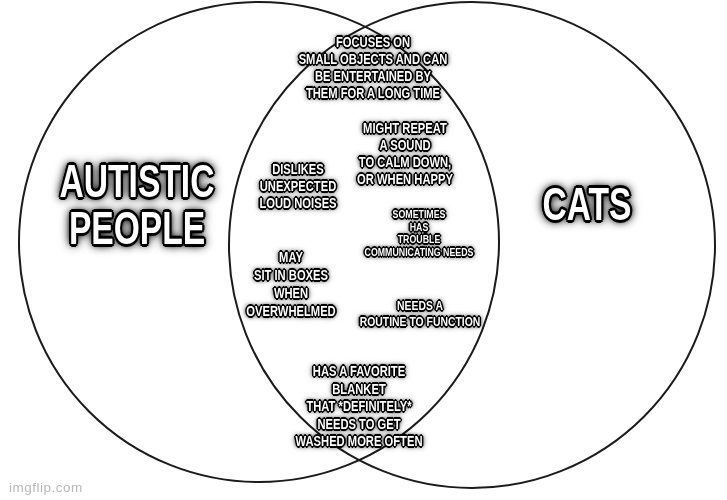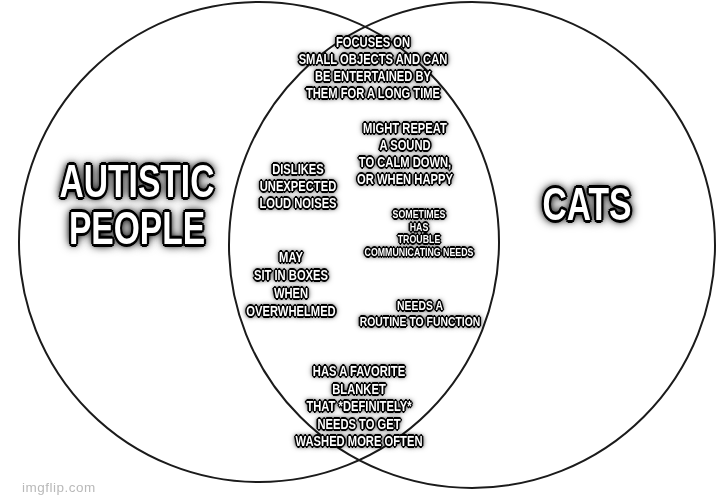--- a/index.html
+++ b/index.html
@@ -40,21 +40,21 @@
   .item-2 { left: 405px; top: 120px; }
   .item-3 { left: 298px; top: 161px; }
   .item-4 { left: 419px; top: 208px; font-size: 11px; line-height: 12.5px; }
   .item-5 { left: 291px; top: 248px; line-height: 18px; }
   .item-6 { left: 420px; top: 298px; font-size: 13px; line-height: 16px; }
   .item-7 { left: 359px; top: 363px; line-height: 17.5px; }
   .title-left  { left: 137px; top: 158px; }
   .title-right { left: 587px; top: 181px; }
   .watermark {
     position: absolute;
-    left: 22px;
+    left: 9px;
     top: 480px;
     font-size: 13.5px;
     font-weight: 400;
     color: #b9b9b9;
     letter-spacing: 0.5px;
   }
 </style>
 </head>
 <body>
 

